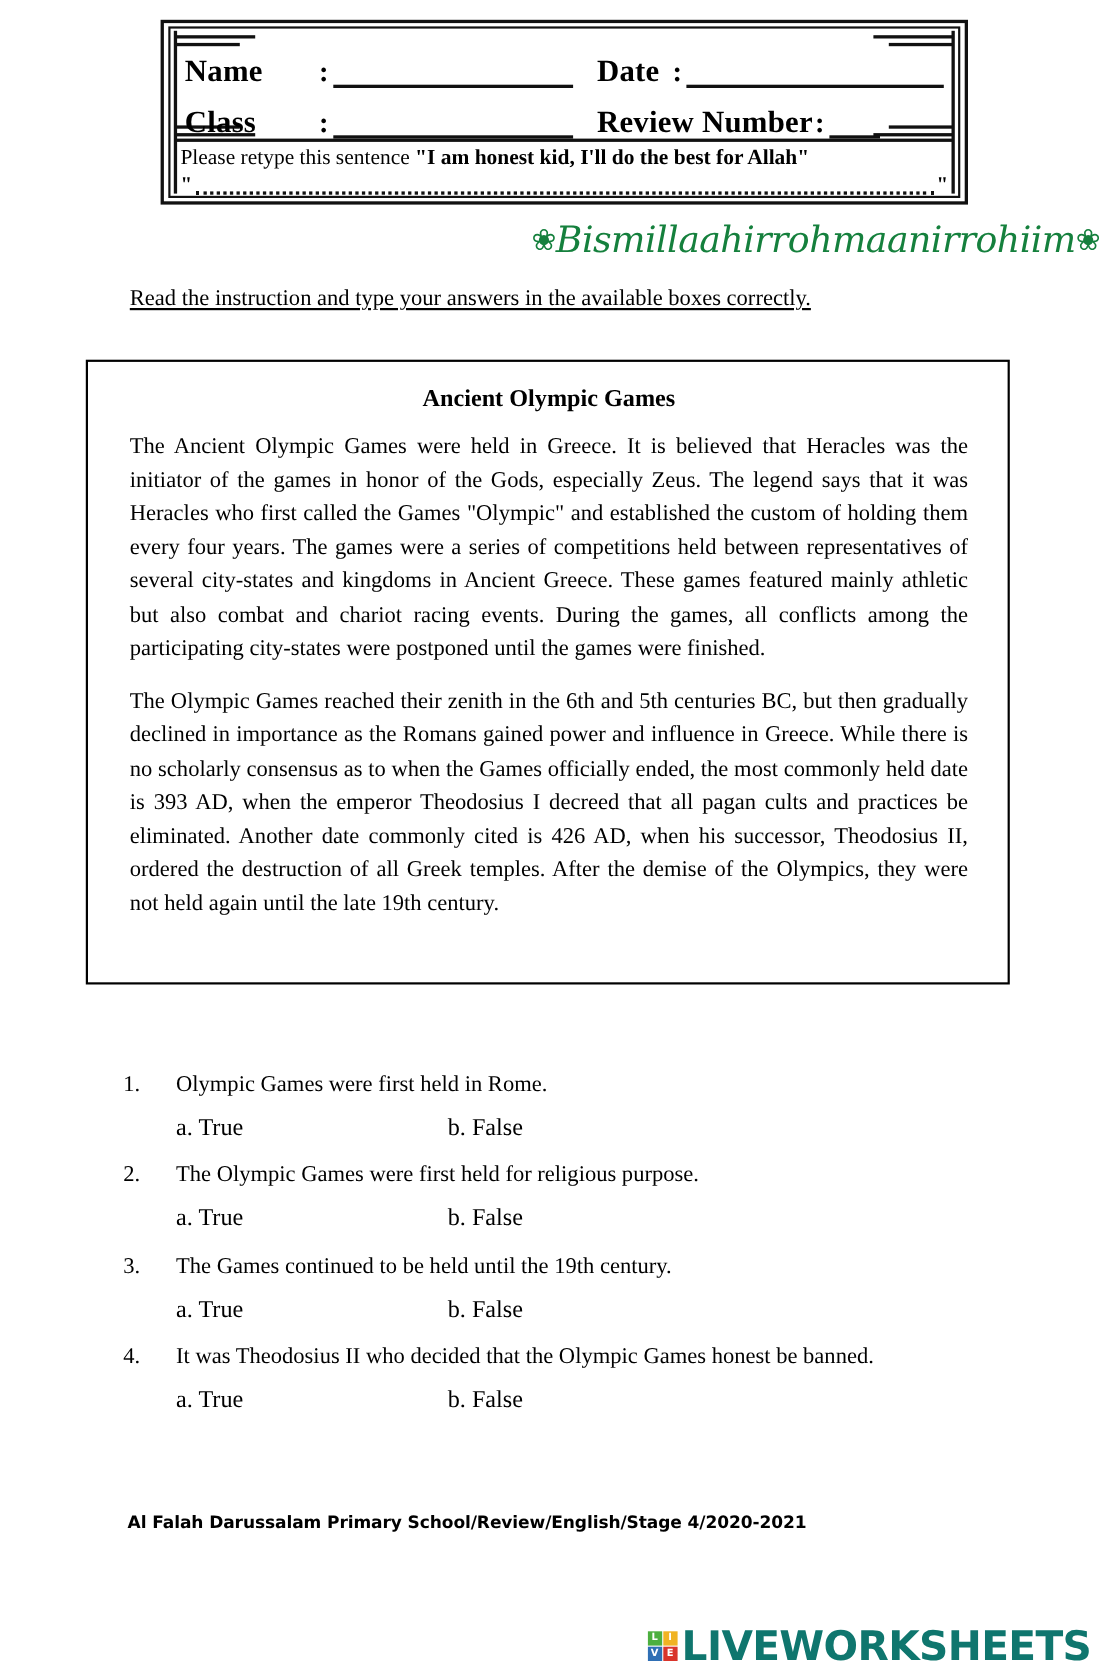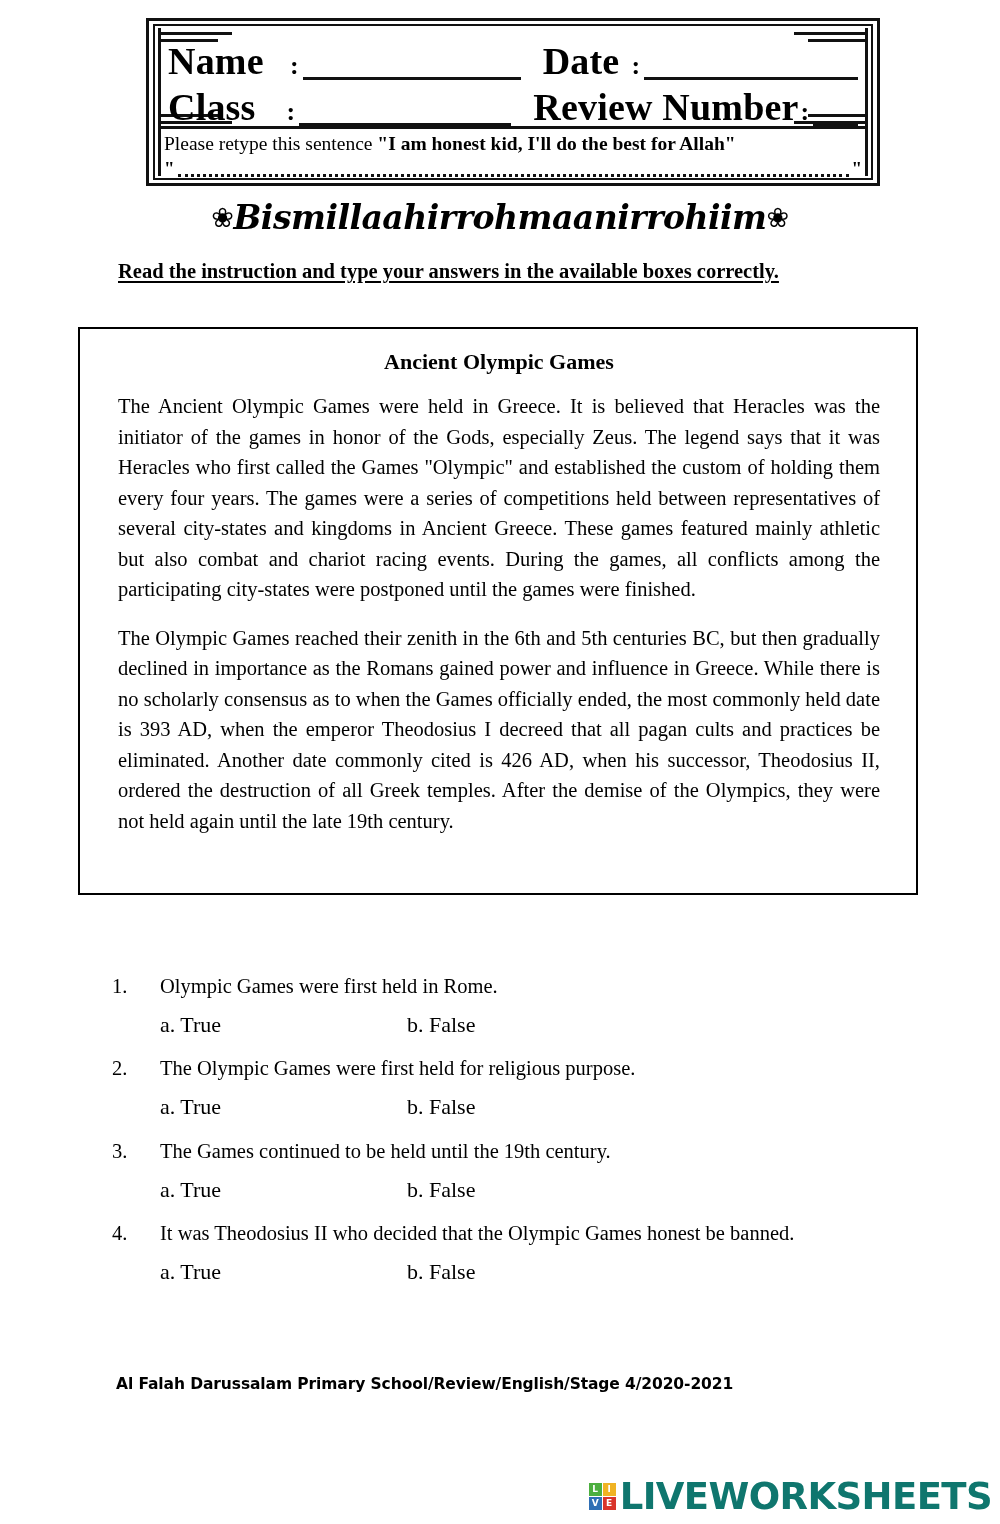--- a/index.html
+++ b/index.html
@@ -59,21 +59,21 @@
     left: 22px; right: 22px; top: 16px;
     height: 92px;
   }
   .field-row {
     display: flex;
     align-items: flex-end;
     height: 46px;
   }
   .fld-label {
     font-weight: bold;
-    font-size: 38px;
+    font-size: 28px;
     line-height: 1;
     letter-spacing: .2px;
     white-space: nowrap;
   }
   .fld-colon {
     font-weight: bold;
     font-size: 26px;
     line-height: 1;
     margin: 0 4px 1px 0;
   }
@@ -119,43 +119,43 @@
     margin: 0 2px 3px 3px;
     border-bottom: 3px dotted #111;
     height: 10px;
   }
 
   
   .bismillah {
     position: absolute;
     left: 0; right: 0;
     top: 198px;
-    text-align: center;
+    text-align: right;
     font-family: "DejaVu Serif", serif;
     font-style: italic;
-    font-weight: bold;
+    font-weight: normal;
     font-size: 33px;
     letter-spacing: -0.5px;
-    color: #000000;
+    color: #15803d;
     white-space: nowrap;
   }
   .bismillah .flourish {
     font-family: "DejaVu Sans", sans-serif;
     font-style: normal;
     font-size: 27px;
     vertical-align: 2px;
   }
 
   
   .instruction {
     position: absolute;
     left: 118px;
     top: 260px;
     font-size: 20.5px;
-    font-weight: bold;
+    font-weight: normal;
     text-decoration: underline;
     text-underline-offset: 3px;
     white-space: nowrap;
   }
 
   
   .passage-box {
     position: absolute;
     left: 78px;
     top: 327px;

